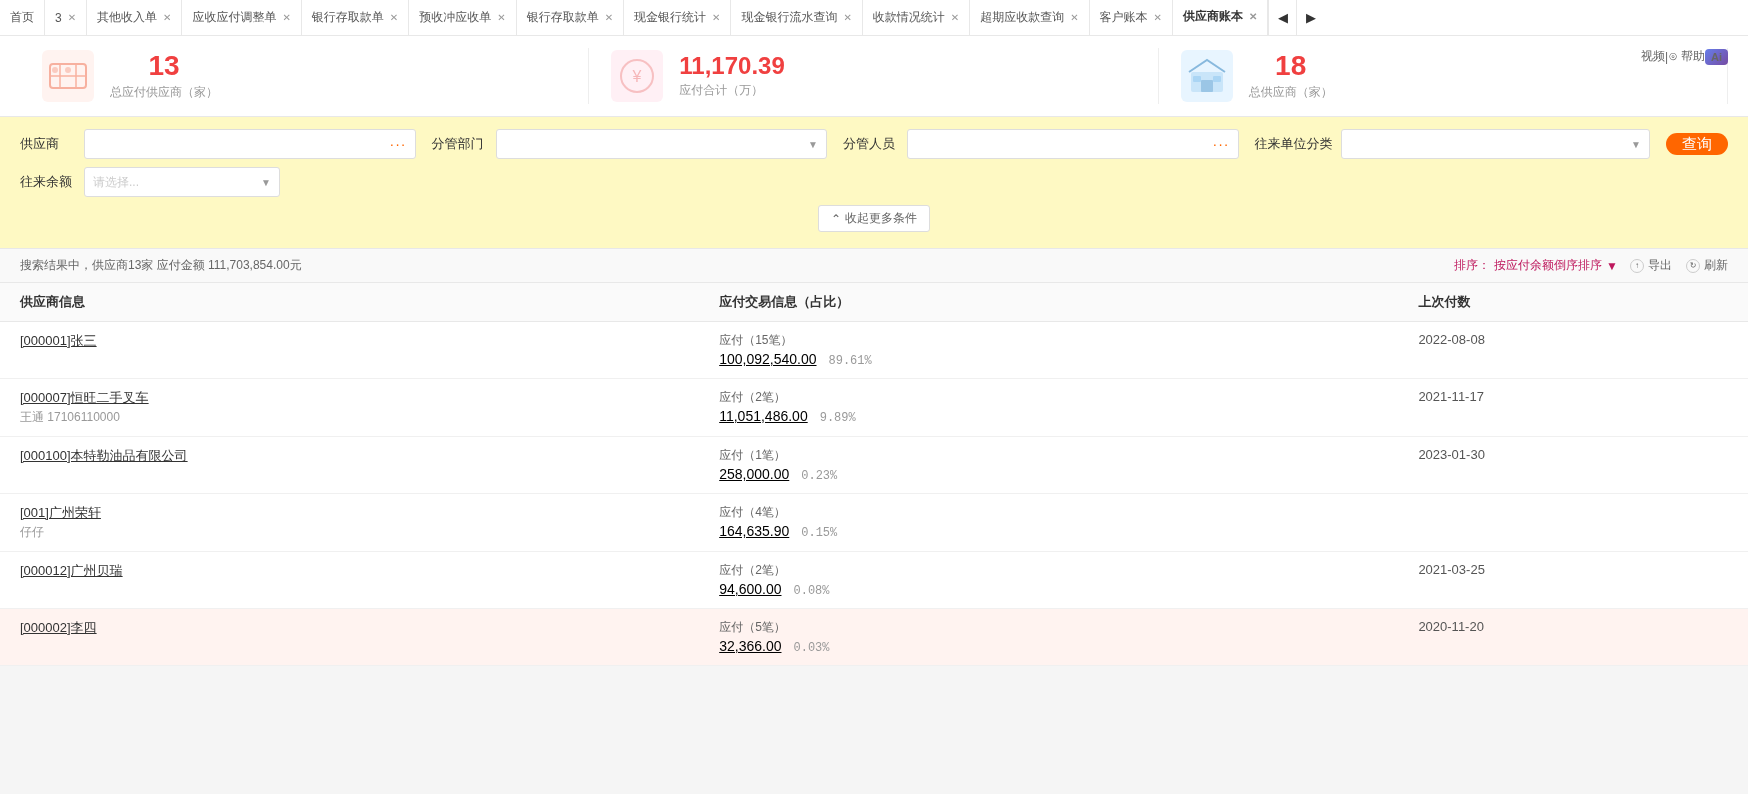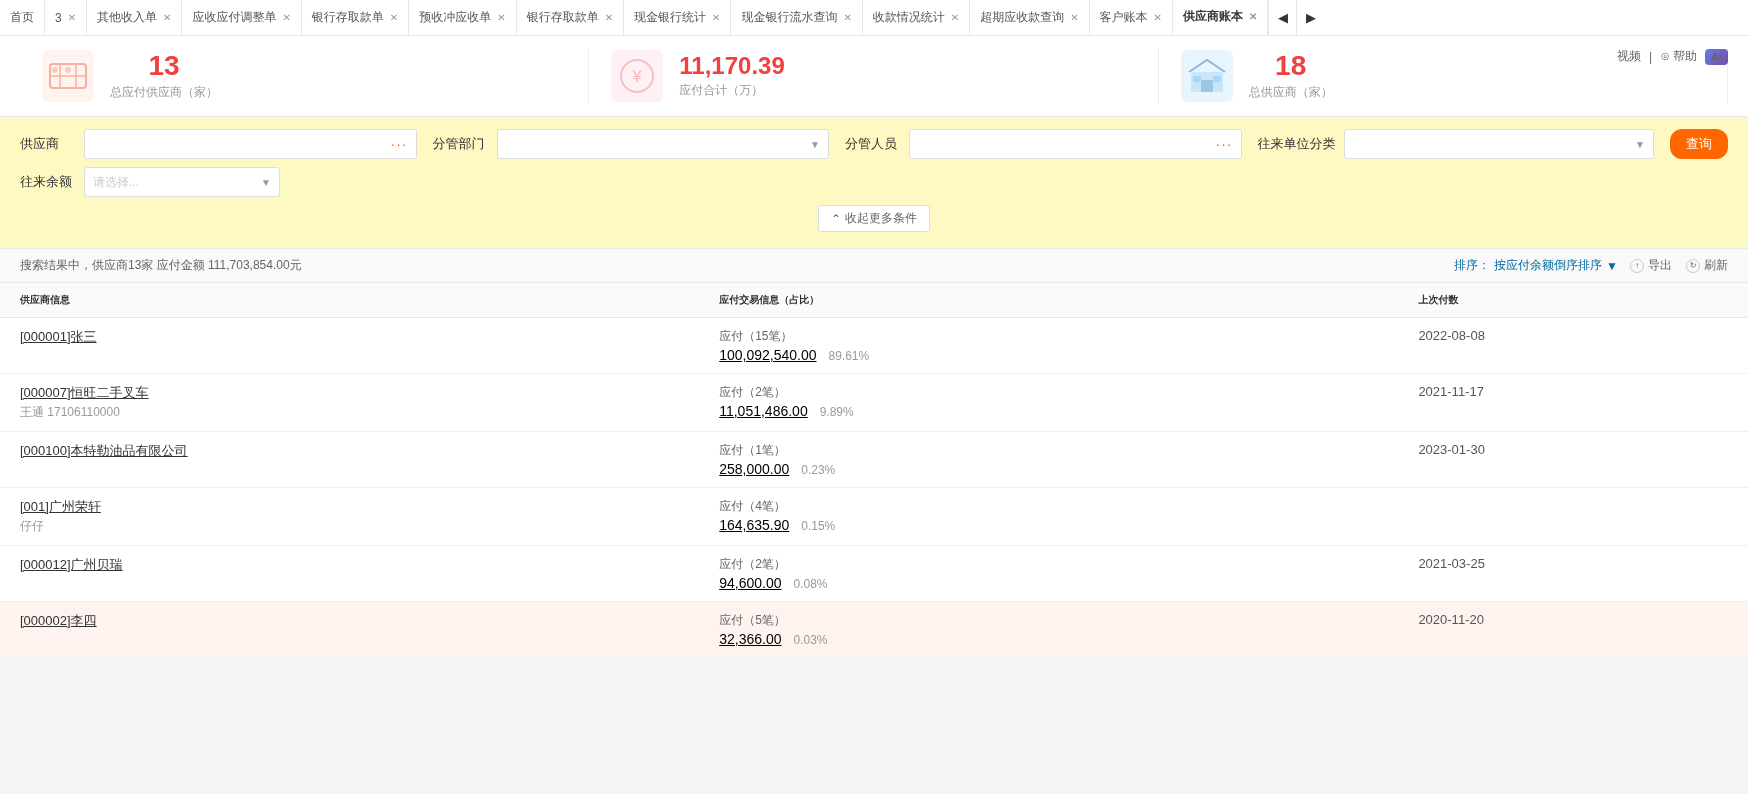--- a/index.html
+++ b/index.html
@@ -72,21 +72,21 @@
     .stat-number.large { font-size: 24px; }
 
     .top-links {
       position: absolute;
       right: 20px;
       top: 12px;
       font-size: 12px;
       color: #666;
       display: flex;
       align-items: center;
-      gap: 8px;
+      gap: 0;
     }
     .top-links span { cursor: pointer; color: #666; }
     .ai-badge {
       background: linear-gradient(135deg, #667eea, #764ba2);
       color: #fff;
       border-radius: 4px;
       padding: 2px 6px;
       font-size: 11px;
       font-weight: bold;
     }
@@ -130,23 +130,23 @@
       justify-content: space-between;
       cursor: pointer;
     }
     .filter-select .arrow { color: #999; font-size: 10px; }
     .filter-select .dots { color: #f60; font-size: 14px; letter-spacing: 1px; }
     .query-btn {
       background: #f60;
       color: #fff;
       border: none;
       border-radius: 12px;
-      height: 30px;
+      height: 22px;
       padding: 0 16px;
-      font-size: 13px;
+      font-size: 15px;
       cursor: pointer;
       white-space: nowrap;
     }
     .collapse-btn {
       display: flex;
       align-items: center;
       justify-content: center;
       gap: 4px;
       color: #666;
       font-size: 12px;
@@ -173,21 +173,21 @@
     .result-bar .sort-area {
       display: flex;
       align-items: center;
       gap: 12px;
     }
     .result-bar .sort-select {
       display: flex;
       align-items: center;
       gap: 4px;
       cursor: pointer;
-      color: #0369a1;
+      color: #be185d;
     }
     .result-bar .action-btns {
       display: flex;
       align-items: center;
       gap: 14px;
     }
     .action-btn {
       display: flex;
       align-items: center;
       gap: 4px;
@@ -212,42 +212,42 @@
       overflow: auto;
     }
     .data-table {
       width: 100%;
       border-collapse: collapse;
     }
     .data-table th {
       background: #fafafa;
       padding: 10px 20px;
       text-align: left;
-      font-size: 10px;
+      font-size: 13px;
       font-weight: 600;
       color: #333;
       border-bottom: 1px solid #e8e8e8;
     }
     .data-table td {
       padding: 10px 20px;
       border-bottom: 1px solid #f0f0f0;
       vertical-align: top;
       font-size: 13px;
     }
     .data-table tr.highlighted td { background: #fff3f0; margin-left: 40px; }
     .supplier-link {
       color: #333;
       text-decoration: underline;
       cursor: pointer;
       font-size: 13px;
     }
     .supplier-sub { color: #999; font-size: 12px; margin-top: 2px; }
     .tx-label { color: #666; font-size: 12px; }
     .tx-amount { color: #000000; font-size: 14px; font-weight: 500; text-decoration: underline; cursor: pointer; margin-top: 2px; }
-    .tx-pct { color: #999; font-size: 12px; margin-left: 12px; }
+    .tx-pct { color: #999; font-size: 12px; margin-left: 12px; font-family: Liberation Mono, monospace; }
     .tx-row { display: flex; align-items: baseline; }
     .last-pay { color: #555; font-size: 13px; }
 
     
     ::-webkit-scrollbar { width: 6px; height: 6px; }
     ::-webkit-scrollbar-thumb { background: #ccc; border-radius: 3px; }
     ::-webkit-scrollbar-track { background: #f5f5f5; }
   </style>
 </head>
 <body>

